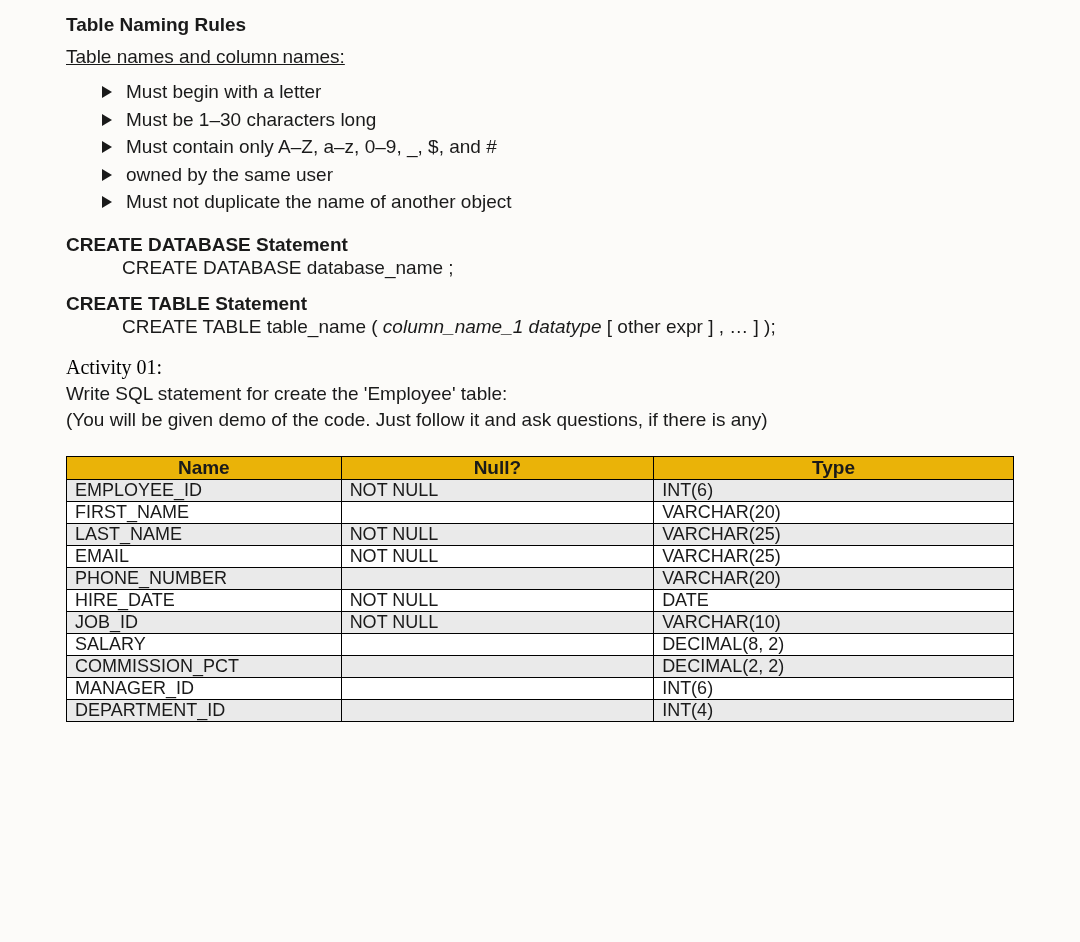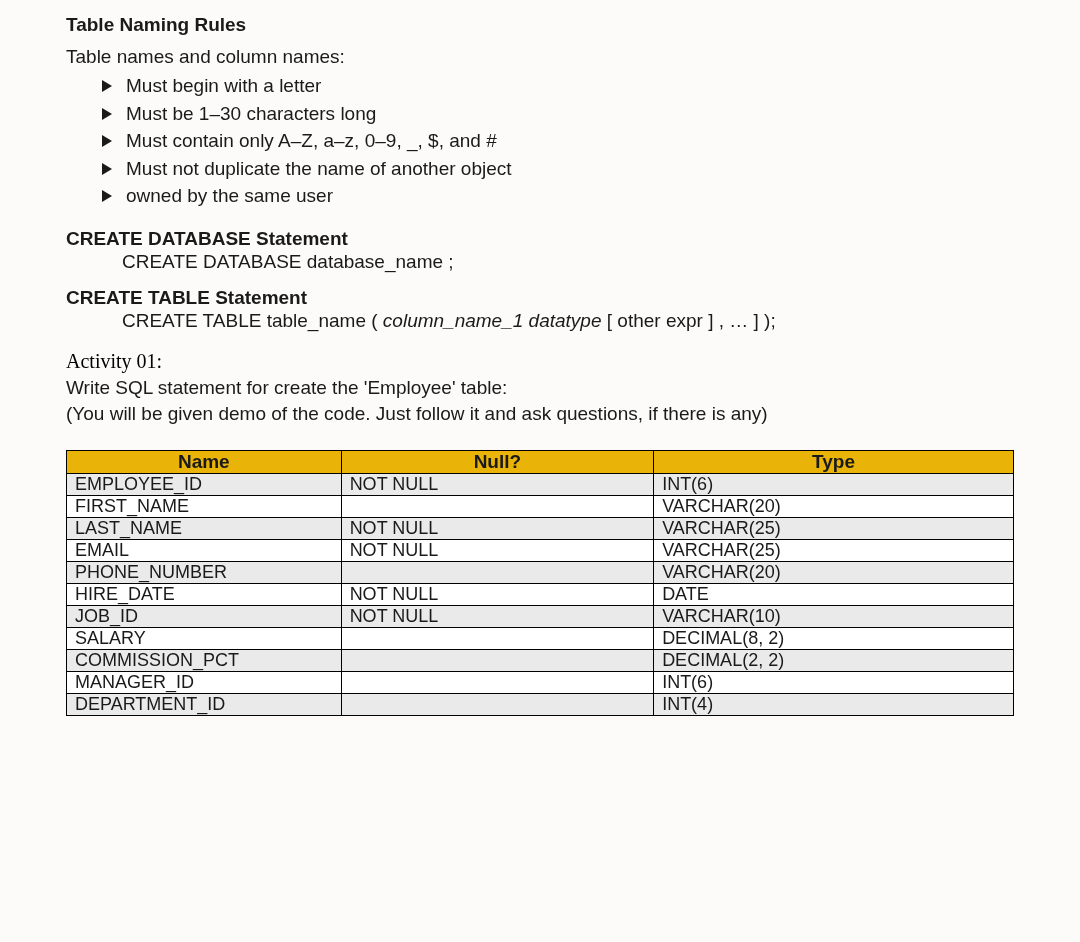--- a/index.html
+++ b/index.html
@@ -13,21 +13,22 @@
       color: #1a1a1a;
       background: #fcfbf9;
       padding: 14px 66px 30px 66px;
       width: 1080px;
     }
     .section-title {
       font-weight: bold;
       margin-bottom: 10px;
     }
     .intro-text {
-      margin-bottom: 4px;
+      margin-bottom: 10px;
+      text-decoration: underline;
     }
     .bullet-list {
       list-style: none;
       margin-left: 36px;
       margin-bottom: 18px;
     }
     .bullet-list li {
       display: flex;
       align-items: flex-start;
       line-height: 1.45;
@@ -108,25 +109,25 @@
   <li>
       <span class="bullet-icon"></span>
       <span>Must be 1–30 characters long</span>
     </li>
   <li>
       <span class="bullet-icon"></span>
       <span>Must contain only A–Z, a–z, 0–9, _, $, and #</span>
     </li>
   <li>
       <span class="bullet-icon"></span>
+      <span>owned by the same user</span>
+    </li>
+  <li>
+      <span class="bullet-icon"></span>
       <span>Must not duplicate the name of another object</span>
-    </li>
-  <li>
-      <span class="bullet-icon"></span>
-      <span>owned by the same user</span>
     </li>
 </ul>
 
 <div class="stmt-block">
   <div class="stmt-title">CREATE DATABASE Statement</div>
   <div class="stmt-body">CREATE DATABASE database_name ;</div>
 </div>
 
 <div class="stmt-block">
   <div class="stmt-title">CREATE TABLE Statement</div>

